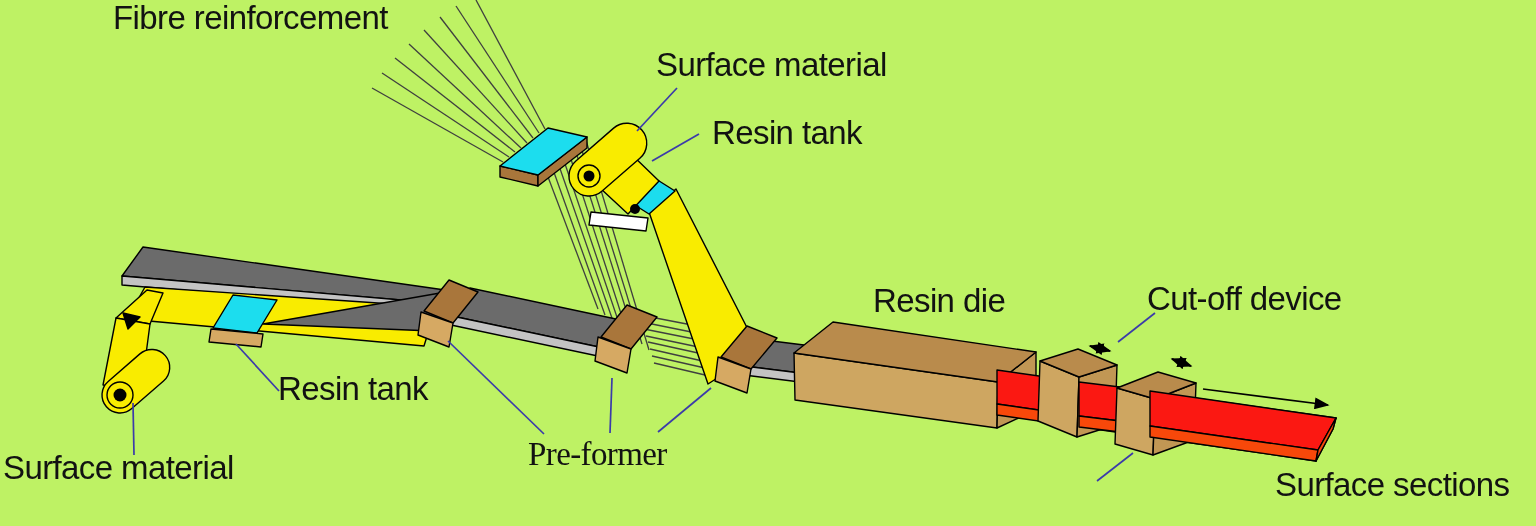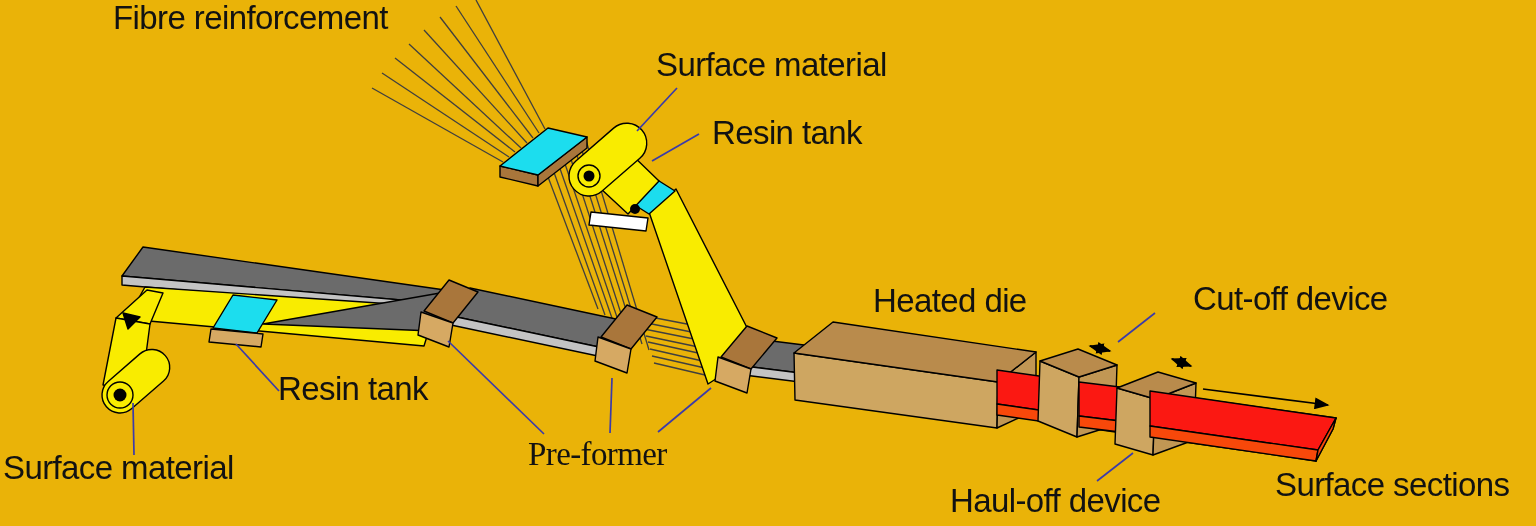--- a/index.html
+++ b/index.html
@@ -1,17 +1,17 @@
 <!DOCTYPE html>
 <html><head>
 <meta charset="utf-8">
 <style>
   html,body { margin:0; padding:0; background:#ffffff; }
   .stage {
-    position:relative; width:1536px; height:526px; background:#eab308;
+    position:relative; width:1536px; height:526px; background:#bef264;
     overflow:hidden; font-family:"Liberation Sans", sans-serif;
   }
   .stage svg { position:absolute; left:0; top:0; }
   .lbl {
     position:absolute; font-size:33px; line-height:1.05; color:#121212;
     letter-spacing:-0.6px; white-space:nowrap; user-select:none;
   }
   .shape { stroke:#000000; stroke-width:1.4; stroke-linejoin:round; }
   .fib   { stroke:#3f3f3f; stroke-width:1.3; fill:none; }
   .leader{ stroke:#3b3baa; stroke-width:1.7; fill:none; }
@@ -184,18 +184,17 @@
     <path class="leader" d="M1097,481 L1133,453"></path>
   </g>
 </svg>
 
 <div class="lbl" style="left:113px; top:1px;">Fibre reinforcement</div>
 <div class="lbl" style="left:656px; top:48px;">Surface material</div>
 <div class="lbl" style="left:712px; top:116px;">Resin tank</div>
 <div class="lbl" style="left:278px; top:372px;">Resin tank</div>
 <div class="lbl" style="left:3px; top:451px;">Surface material</div>
 <div class="lbl" style="left:528px; top:437px;font-family:Liberation Serif, serif;">Pre-former</div>
-<div class="lbl" style="left:873px; top:284px;">Heated die</div>
-<div class="lbl" style="left:1193px; top:282px;">Cut-off device</div>
-<div class="lbl" style="left:950px; top:484px;">Haul-off device</div>
+<div class="lbl" style="left:873px; top:284px;">Resin die</div>
+<div class="lbl" style="left:1147px; top:282px;">Cut-off device</div>
 <div class="lbl" style="left:1275px; top:468px;">Surface sections</div>
 
 </div>
 
 </body></html>

